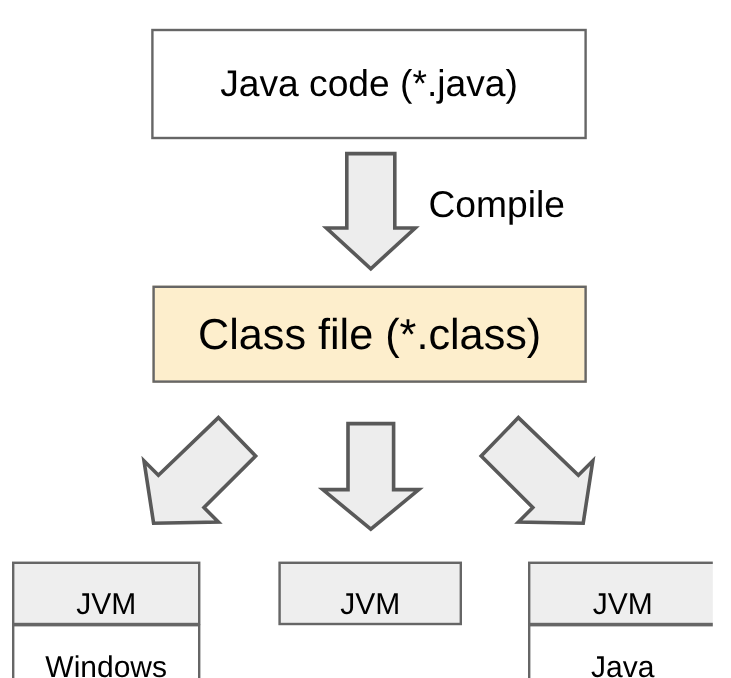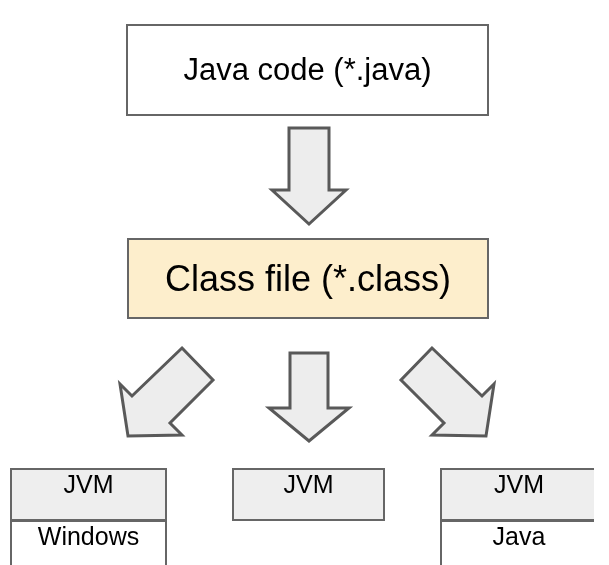--- a/index.html
+++ b/index.html
@@ -57,21 +57,21 @@
     top: 452px;
     height: 105px;
   }
   .stack .cell {
     position: absolute;
     left: 0;
     right: 0;
     box-sizing: border-box;
     border: 2px solid #666666;
     display: flex;
-    align-items: flex-start;
+    align-items: flex-end;
     justify-content: center;
     text-align: center;
     font-size: 25px;
     color: #000000;
   }
   .stack .cell.jvm {
     top: 0;
     height: 53px;
     background: #eeeeee;
   }
@@ -116,20 +116,21 @@
   <div class="box" id="source-box">
     <span>Java code (*.java)</span>
   </div>
 
   <div class="arrow" id="arrow-compile">
     <svg viewBox="0 0 78 100" width="78" height="100" aria-hidden="true">
       <polygon points="19,2 59,2 59,64 76,64 39,98 2,64 19,64" fill="#ededed" stroke="#595959" stroke-width="3" stroke-linejoin="miter"></polygon>
     </svg>
   </div>
 
+  <div class="label" id="compile-label">Compile</div>
 
   <div class="box" id="class-box">
     <span>Class file (*.class)</span>
   </div>
 
   <div class="arrow" id="arrow-down-left">
     <svg viewBox="0 0 104 96" width="104" height="96" aria-hidden="true">
       <polygon points="70,4 101,36 58,79 70,91 16,92 8,40 20,52" fill="#ededed" stroke="#595959" stroke-width="3" stroke-linejoin="miter"></polygon>
     </svg>
   </div>

